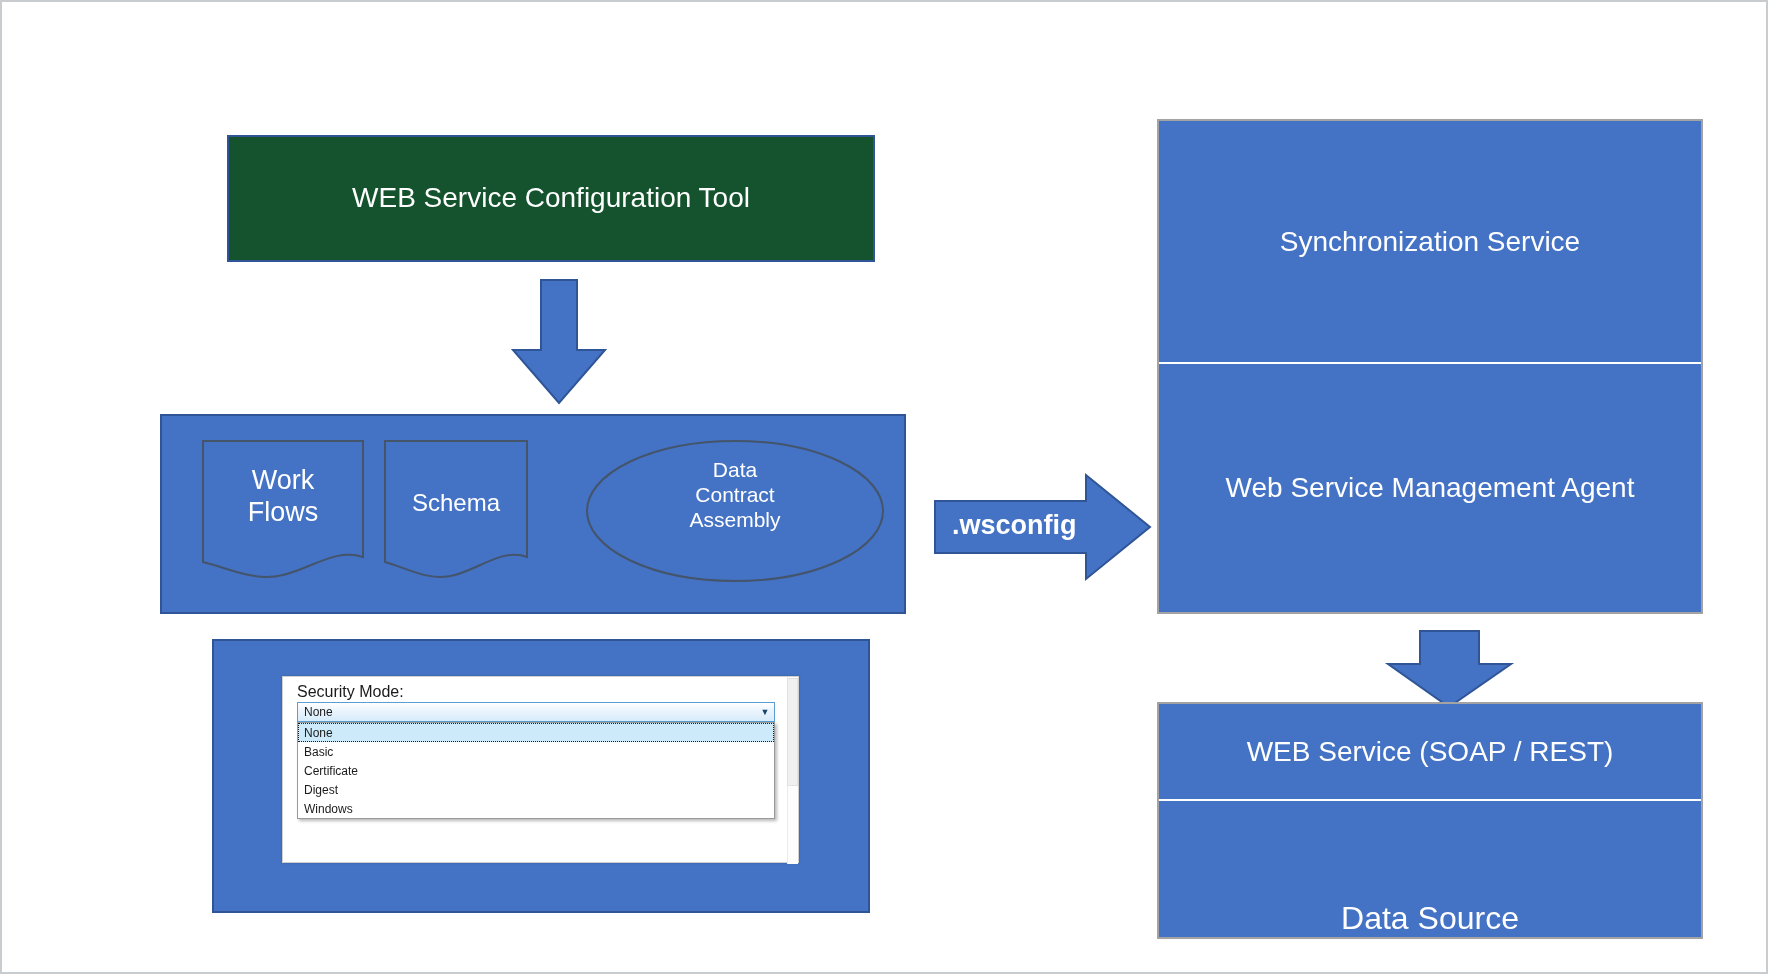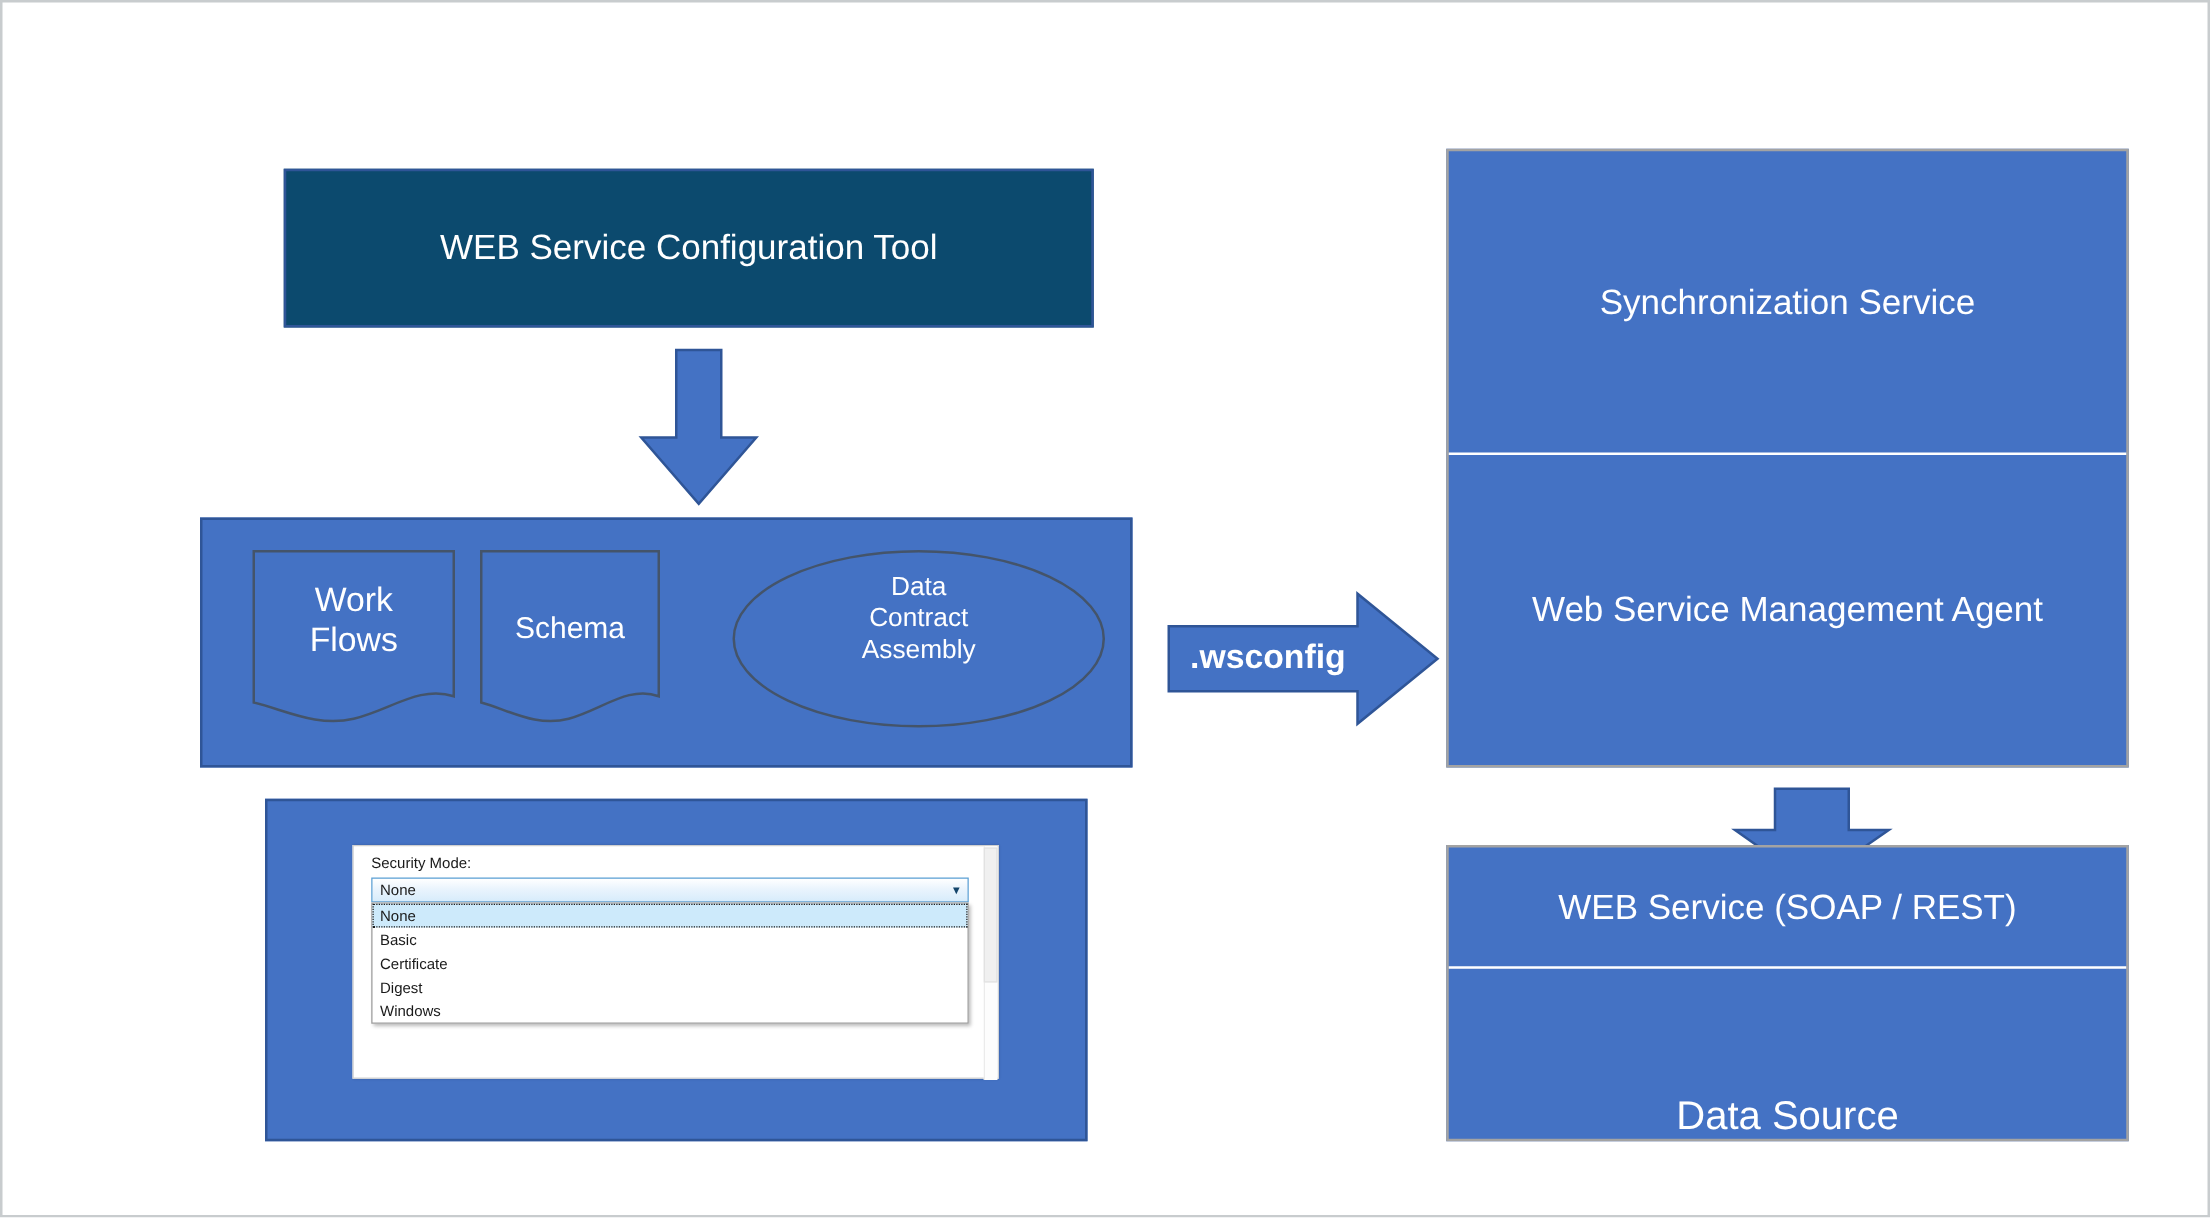--- a/index.html
+++ b/index.html
@@ -16,21 +16,21 @@
     height: 974px;
     background: #ffffff;
     border: 2px solid #c8ccce;
     box-sizing: border-box;
     overflow: hidden;
   }
 
   
   .blue-box {
     position: absolute;
-    background: #0c4a6e;
+    background: #14532d;
     border: 2px solid #2F5597;
     box-sizing: border-box;
     color: #ffffff;
     display: flex;
     align-items: center;
     justify-content: center;
     text-align: center;
     font-weight: 400;
     line-height: 1.15;
   }
@@ -106,21 +106,21 @@
     position: absolute;
     background: #ffffff;
     border: 1px solid #d0d0d0;
     box-sizing: border-box;
     box-shadow: 0 0 2px rgba(0,0,0,0.18);
   }
   .dialog-label {
     position: absolute;
     left: 14px;
     top: 6px;
-    font-size: 12px;
+    font-size: 16px;
     color: #1a1a1a;
     font-family: "Liberation Sans", sans-serif;
   }
   .combo {
     position: absolute;
     left: 14px;
     top: 25px;
     height: 20px;
     background: linear-gradient(to bottom, #ffffff 0%, #eaf4fd 45%, #d7ecfb 100%);
     border: 1px solid #5a9fd4;
@@ -254,21 +254,21 @@
     </div>
     <div class="stack-cell" style="flex-basis:252px; font-size:28px;">
       <span>Web Service Management Agent</span>
     </div>
   </div>
 
   <svg class="arrow-svg" style="left:1385px; top:628px;" width="125" height="78" viewBox="0 0 125 78">
     <polygon class="arrow-shape" points="33,1 92,1 92,34 124,34 62,77 1,34 33,34"></polygon>
   </svg>
 
-  <div class="stack" style="left:1155px; top:674px; width:546px; height:237px;">
+  <div class="stack" style="left:1155px; top:700px; width:546px; height:237px;">
     <div class="stack-cell" style="flex-basis:97px; font-size:28px;">
       <span>WEB Service (SOAP / REST)</span>
     </div>
     <div class="stack-cell" style="flex-basis:140px; font-size:32px;align-items:flex-end;">
       <span>Data Source</span>
     </div>
   </div>
 
 </div>
 

